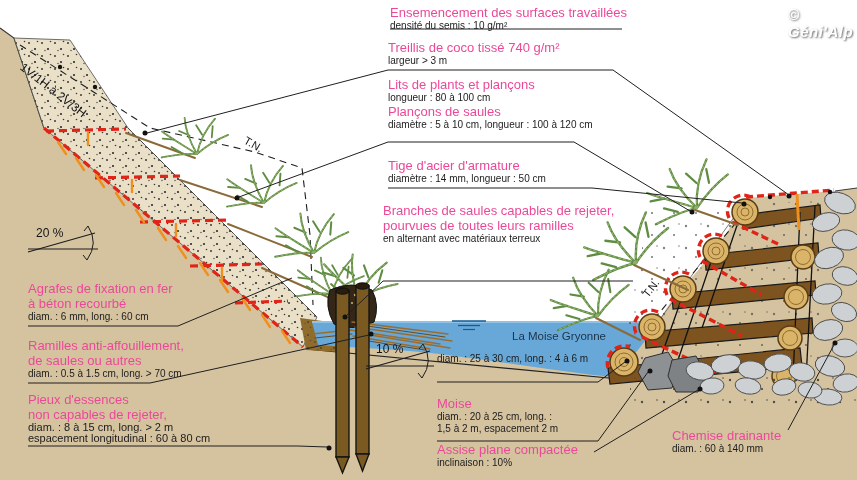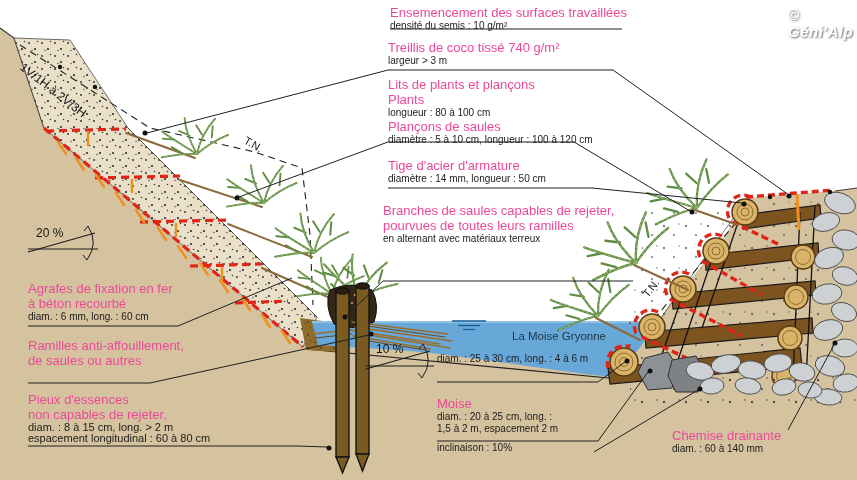--- a/index.html
+++ b/index.html
@@ -344,21 +344,20 @@
   <span class="s">densité du semis : 10 g/m²</span>
 </div>
 
 <div class="lbl" style="left:388px;top:40px">
   <span class="t">Treillis de coco tissé 740 g/m²</span>
   <span class="s">largeur &gt; 3 m</span>
 </div>
 
 <div class="lbl" style="left:388px;top:77px">
   <span class="t">Lits de plants et plançons</span>
-  <span class="t">Plants</span>
   <span class="s">longueur : 80 à 100 cm</span>
   <span class="t">Plançons de saules</span>
   <span class="s">diamètre : 5 à 10 cm, longueur : 100 à 120 cm</span>
 </div>
 
 <div class="lbl" style="left:388px;top:158px">
   <span class="t">Tige d'acier d'armature</span>
   <span class="s">diamètre : 14 mm, longueur : 50 cm</span>
 </div>
 
@@ -372,32 +371,34 @@
   <span class="s">diam. : 25 à 30 cm, long. : 4 à 6 m</span>
 </div>
 
 <div class="lbl" style="left:437px;top:396px">
   <span class="t">Moise</span>
   <span class="s">diam. : 20 à 25 cm, long. :</span>
   <span class="s">1,5 à 2 m, espacement 2 m</span>
 </div>
 
 <div class="lbl" style="left:437px;top:442px">
+  <span class="t">Assise plane compactée</span>
   <span class="s">inclinaison : 10%</span>
 </div>
 
 <div class="lbl" style="left:28px;top:281px">
   <span class="t">Agrafes de fixation en fer</span>
   <span class="t">à béton recourbé</span>
   <span class="s">diam. : 6 mm, long. : 60 cm</span>
 </div>
 
 <div class="lbl" style="left:28px;top:338px">
   <span class="t">Ramilles anti-affouillement,</span>
   <span class="t">de saules ou autres</span>
+  <span class="s">diam. : 0.5 à 1.5 cm, long. &gt; 70 cm</span>
 </div>
 
 <div class="lbl" style="left:28px;top:392px">
   <span class="t">Pieux d'essences</span>
   <span class="t">non capables de rejeter,</span>
   <span class="s2">diam. : 8 à 15 cm, long. &gt; 2 m</span>
   <span class="s2">espacement longitudinal : 60 à 80 cm</span>
 </div>
 
 <div class="lbl" style="left:672px;top:428px">

